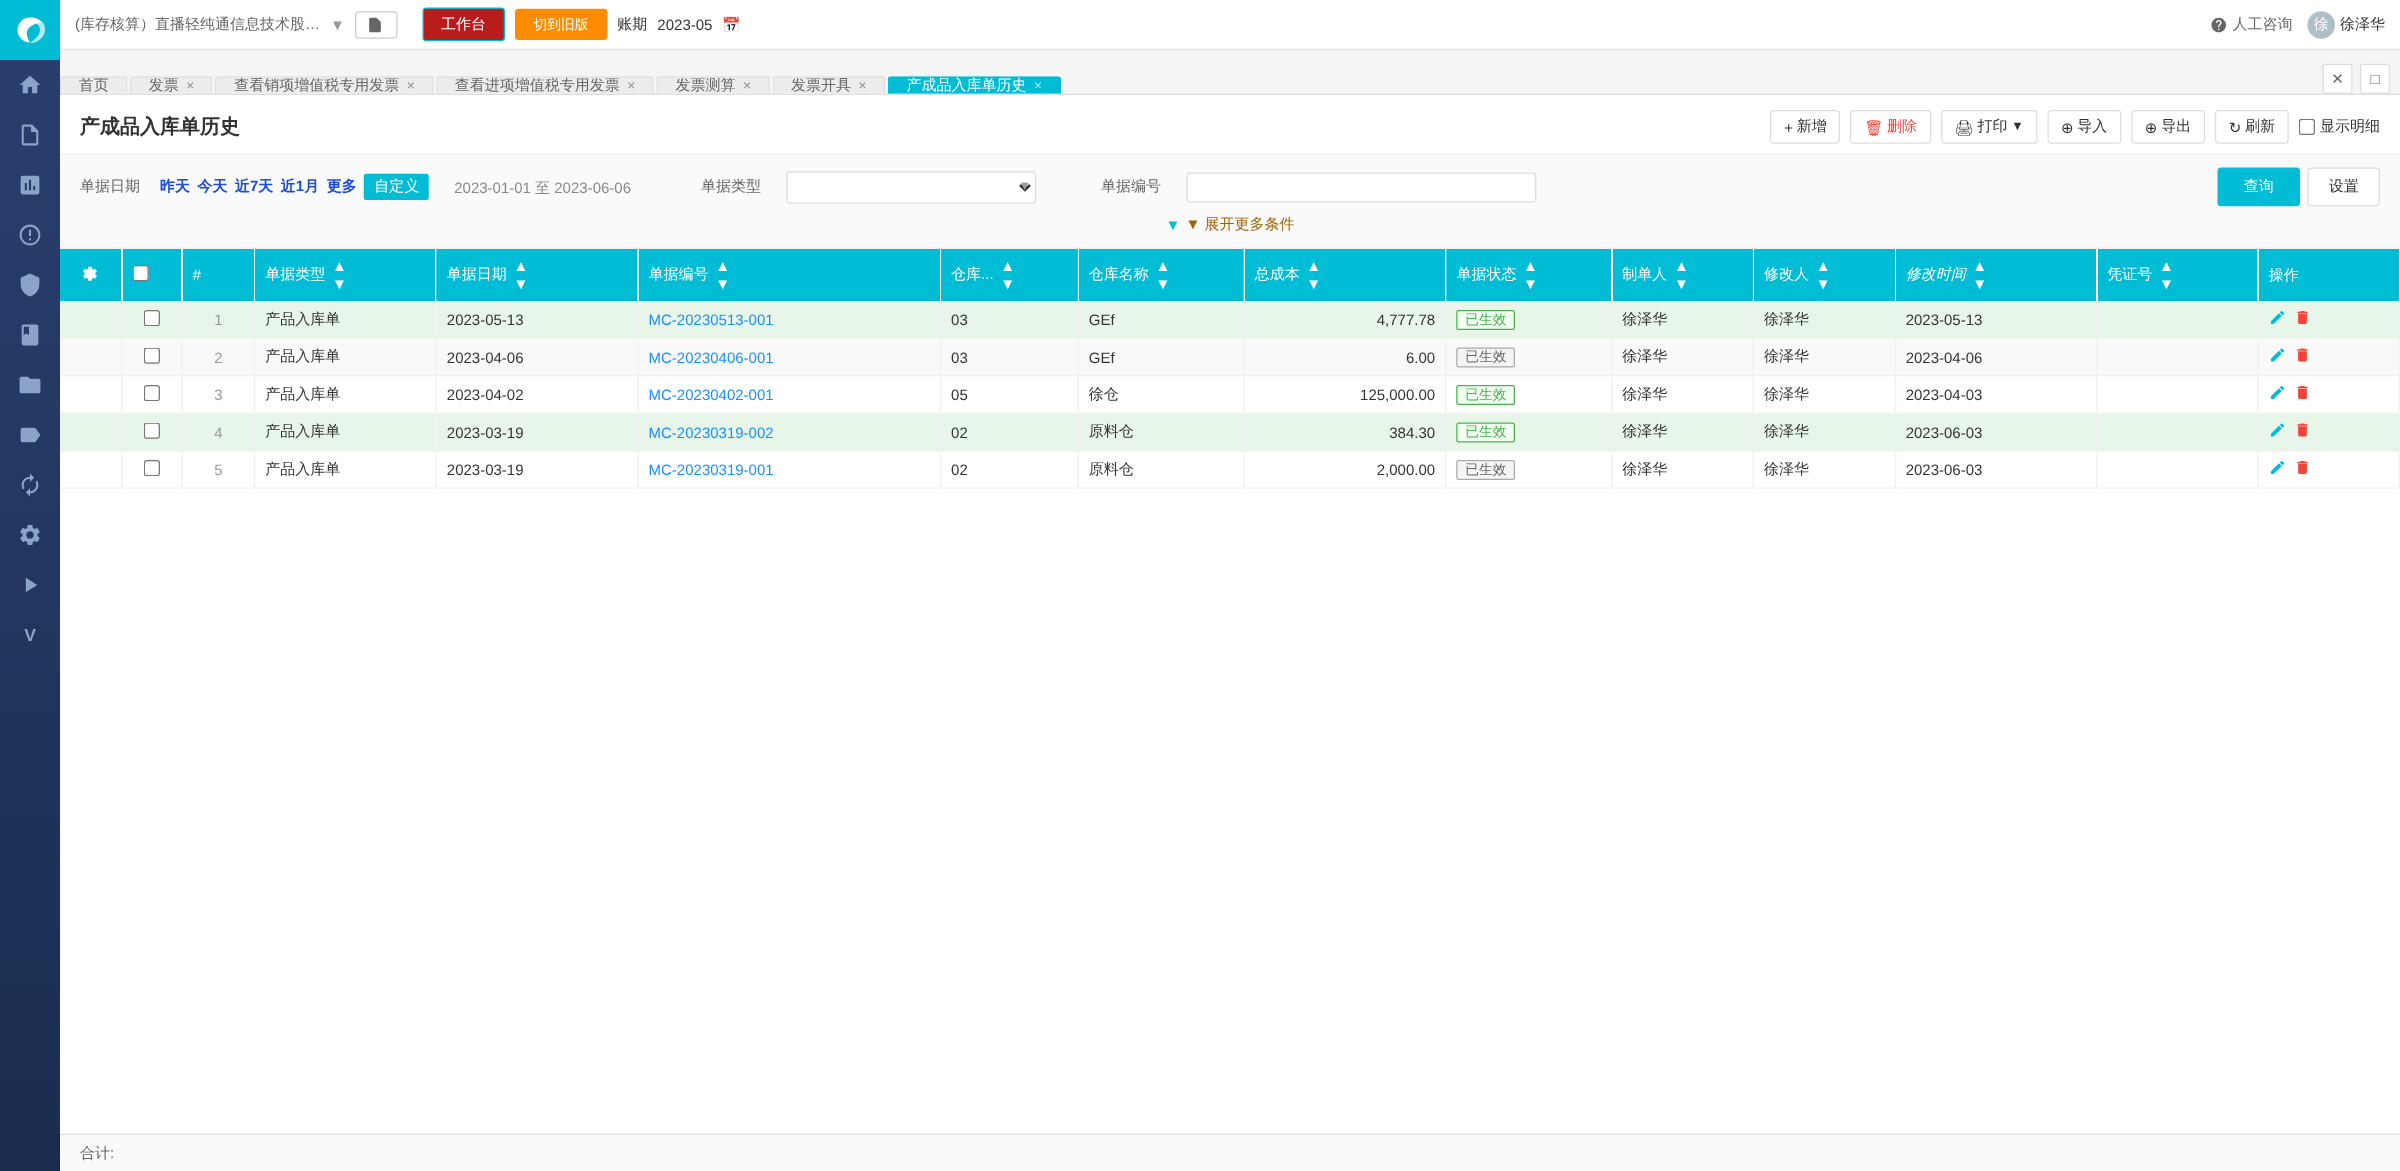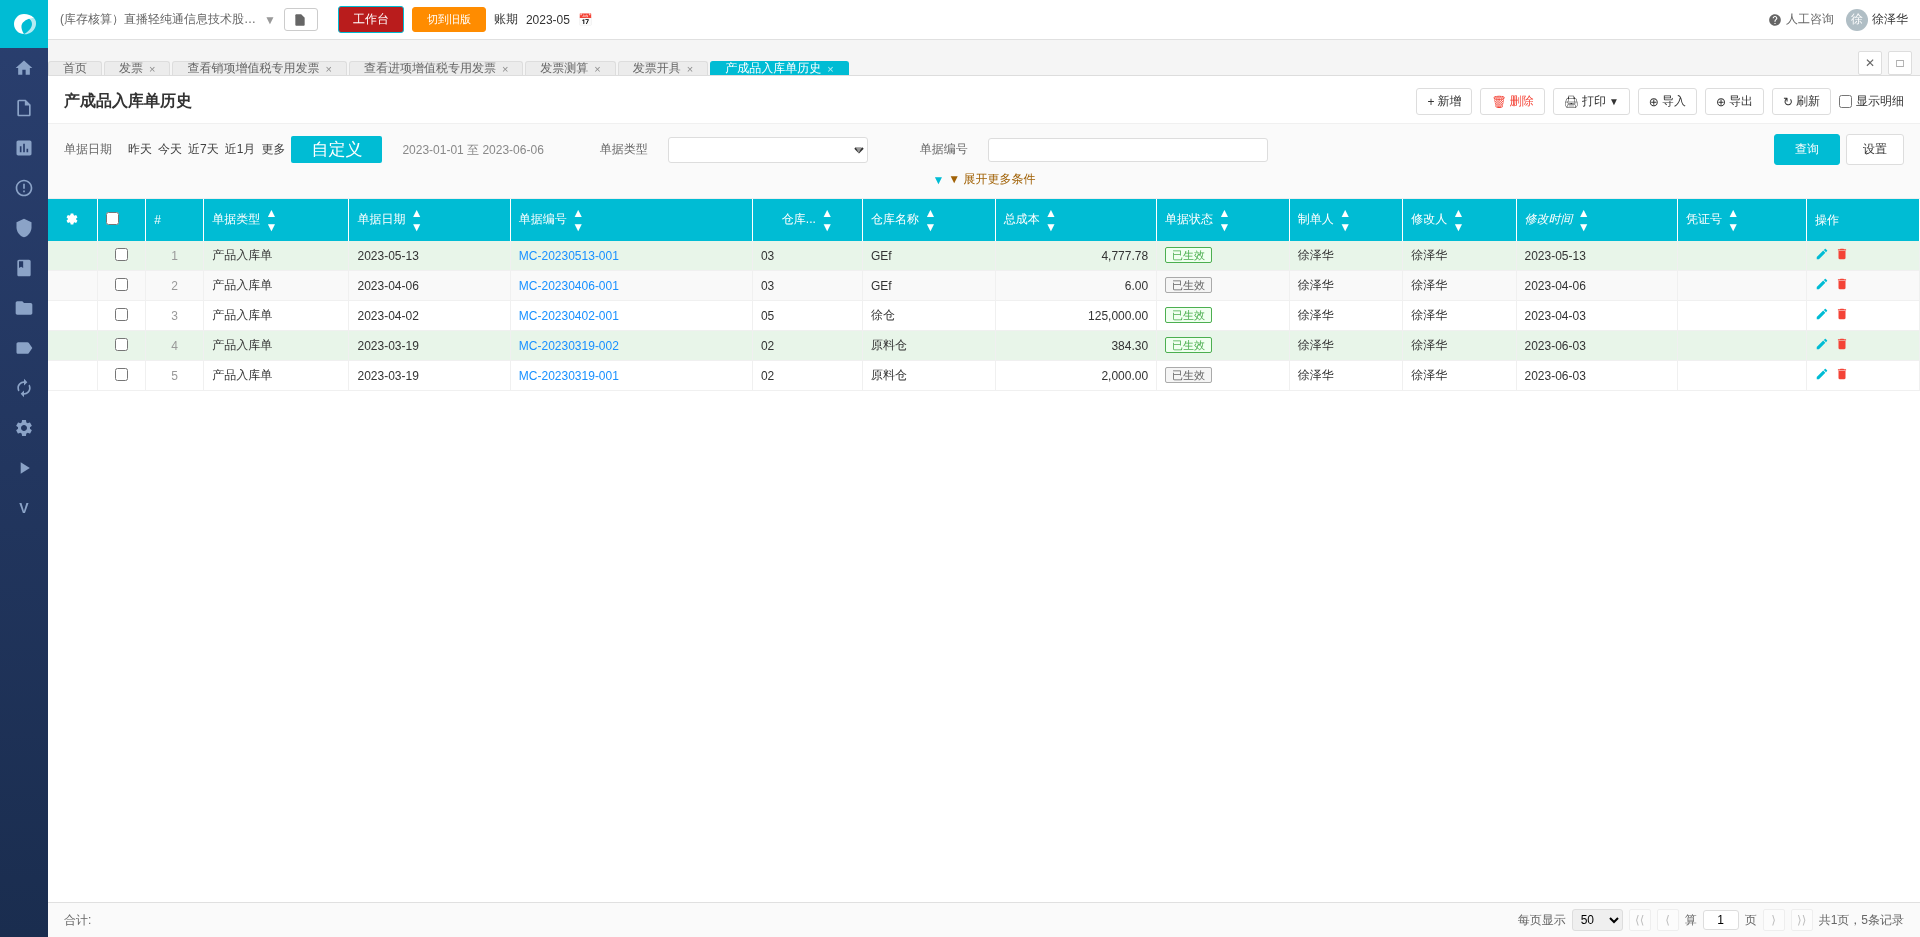--- a/index.html
+++ b/index.html
@@ -43,26 +43,26 @@
     .action-btn { display: flex; align-items: center; gap: 3px; padding: 4px 10px; border: 1px solid #ddd; background: #fff; border-radius: 3px; cursor: pointer; font-size: 12px; color: #333; }
     .action-btn.danger { color: #f44336; }
     .action-btn.query-btn { background: #00bcd4; color: white; border-color: #00bcd4; padding: 6px 20px; }
     .action-btn.settings-btn { background: #fff; border-color: #ddd; padding: 6px 16px; }
 
     
     .filter-area { padding: 10px 16px; background: #fafafa; border-bottom: 1px solid #eee; flex-shrink: 0; }
     .filter-row { display: flex; align-items: center; gap: 16px; margin-bottom: 6px; }
     .filter-label { color: #666; white-space: nowrap; }
     .filter-dates { display: flex; align-items: center; gap: 6px; }
-    .date-link { color: #404040; cursor: pointer; }
+    .date-link { color: #1d4ed8; cursor: pointer; font-weight: bold; }
     .date-range { display: flex; align-items: center; gap: 4px; font-size: 11px; color: #888; margin-top: 2px; }
     .filter-select { border: 1px solid #ddd; border-radius: 3px; padding: 4px 8px; font-size: 12px; color: #333; background: #fff; min-width: 120px; }
     .filter-input { border: 1px solid #ddd; border-radius: 3px; padding: 4px 8px; font-size: 12px; color: #333; background: #fff; flex: 1; max-width: 300px; }
     .expand-btn { display: flex; align-items: center; gap: 4px; color: #00bcd4; cursor: pointer; font-size: 12px; }
-    .custom-tag { background: #00bcd4; color: white; padding: 2px 20px; border-radius: 2px; font-size: 17px; cursor: pointer; }
+    .custom-tag { background: #00bcd4; color: white; padding: 2px 8px; border-radius: 2px; font-size: 12px; cursor: pointer; }
     .filter-row-label { color: #666; min-width: 60px; }
 
     
     .table-container { flex: 1; overflow: auto; padding: 0; }
     table { width: 100%; border-collapse: collapse; }
     thead tr { background: #00bcd4; color: white; }
     thead th { padding: 7px 8px; text-align: left; font-weight: normal; font-size: 12px; white-space: nowrap; border-right: 1px solid rgba(255,255,255,0.2); position: relative; }
     thead th .sort-icons { display: inline-flex; flex-direction: column; font-size: 8px; margin-left: 2px; vertical-align: middle; }
     tbody tr { border-bottom: 1px solid #f0f0f0; }
     tbody tr:nth-child(even) { background: #f9f9f9; }
@@ -85,21 +85,21 @@
     .page-size-select { border: 1px solid #ddd; border-radius: 3px; padding: 2px 4px; font-size: 12px; }
     .pagination-btn { width: 22px; height: 22px; display: flex; align-items: center; justify-content: center; border: 1px solid #ddd; background: #fff; cursor: pointer; border-radius: 2px; color: #666; }
     .pagination-btn.disabled { opacity: 0.4; cursor: default; }
     .page-input { width: 36px; border: 1px solid #ddd; border-radius: 3px; text-align: center; padding: 2px; font-size: 12px; }
 
     .th-checkbox { width: 30px; }
     .col-no { width: 36px; }
     .col-type { width: 90px; }
     .col-date { width: 100px; }
     .col-num { width: 150px; }
-    .col-wh-code { width: 65px; text-align: center; }
+    .col-wh-code { width: 65px; }
     .col-wh-name { width: 80px; }
     .col-cost { width: 100px; text-align: right; }
     .col-status { width: 80px; }
     .col-creator { width: 70px; }
     .col-modifier { width: 70px; }
     .col-mod-time { width: 100px; font-style: italic; }
     .col-voucher { width: 80px; }
     .col-action { width: 70px; }
 
     td.col-cost { text-align: right; }
@@ -595,30 +595,15 @@
           </span>
         </div>
       </td>
     </tr>
           </tbody>
       </table>
     </div>
 
     <div class="table-footer">
       <span class="total-label">合计:</span>
-      <div class="pagination">
-        <span>每页显示</span>
-        <select class="page-size-select">
-          <option value="50">50</option>
-          <option value="100">100</option>
-        </select>
-        <button class="pagination-btn disabled">⟨⟨</button>
-        <button class="pagination-btn disabled">⟨</button>
-        <span>算</span>
-        <input type="text" class="page-input" value="1" style="">
-        <span>页</span>
-        <button class="pagination-btn disabled">⟩</button>
-        <button class="pagination-btn disabled">⟩⟩</button>
-        <span>共1页，5条记录</span>
-      </div>
     </div>
   </div>
 </div>
 
 </body></html>

